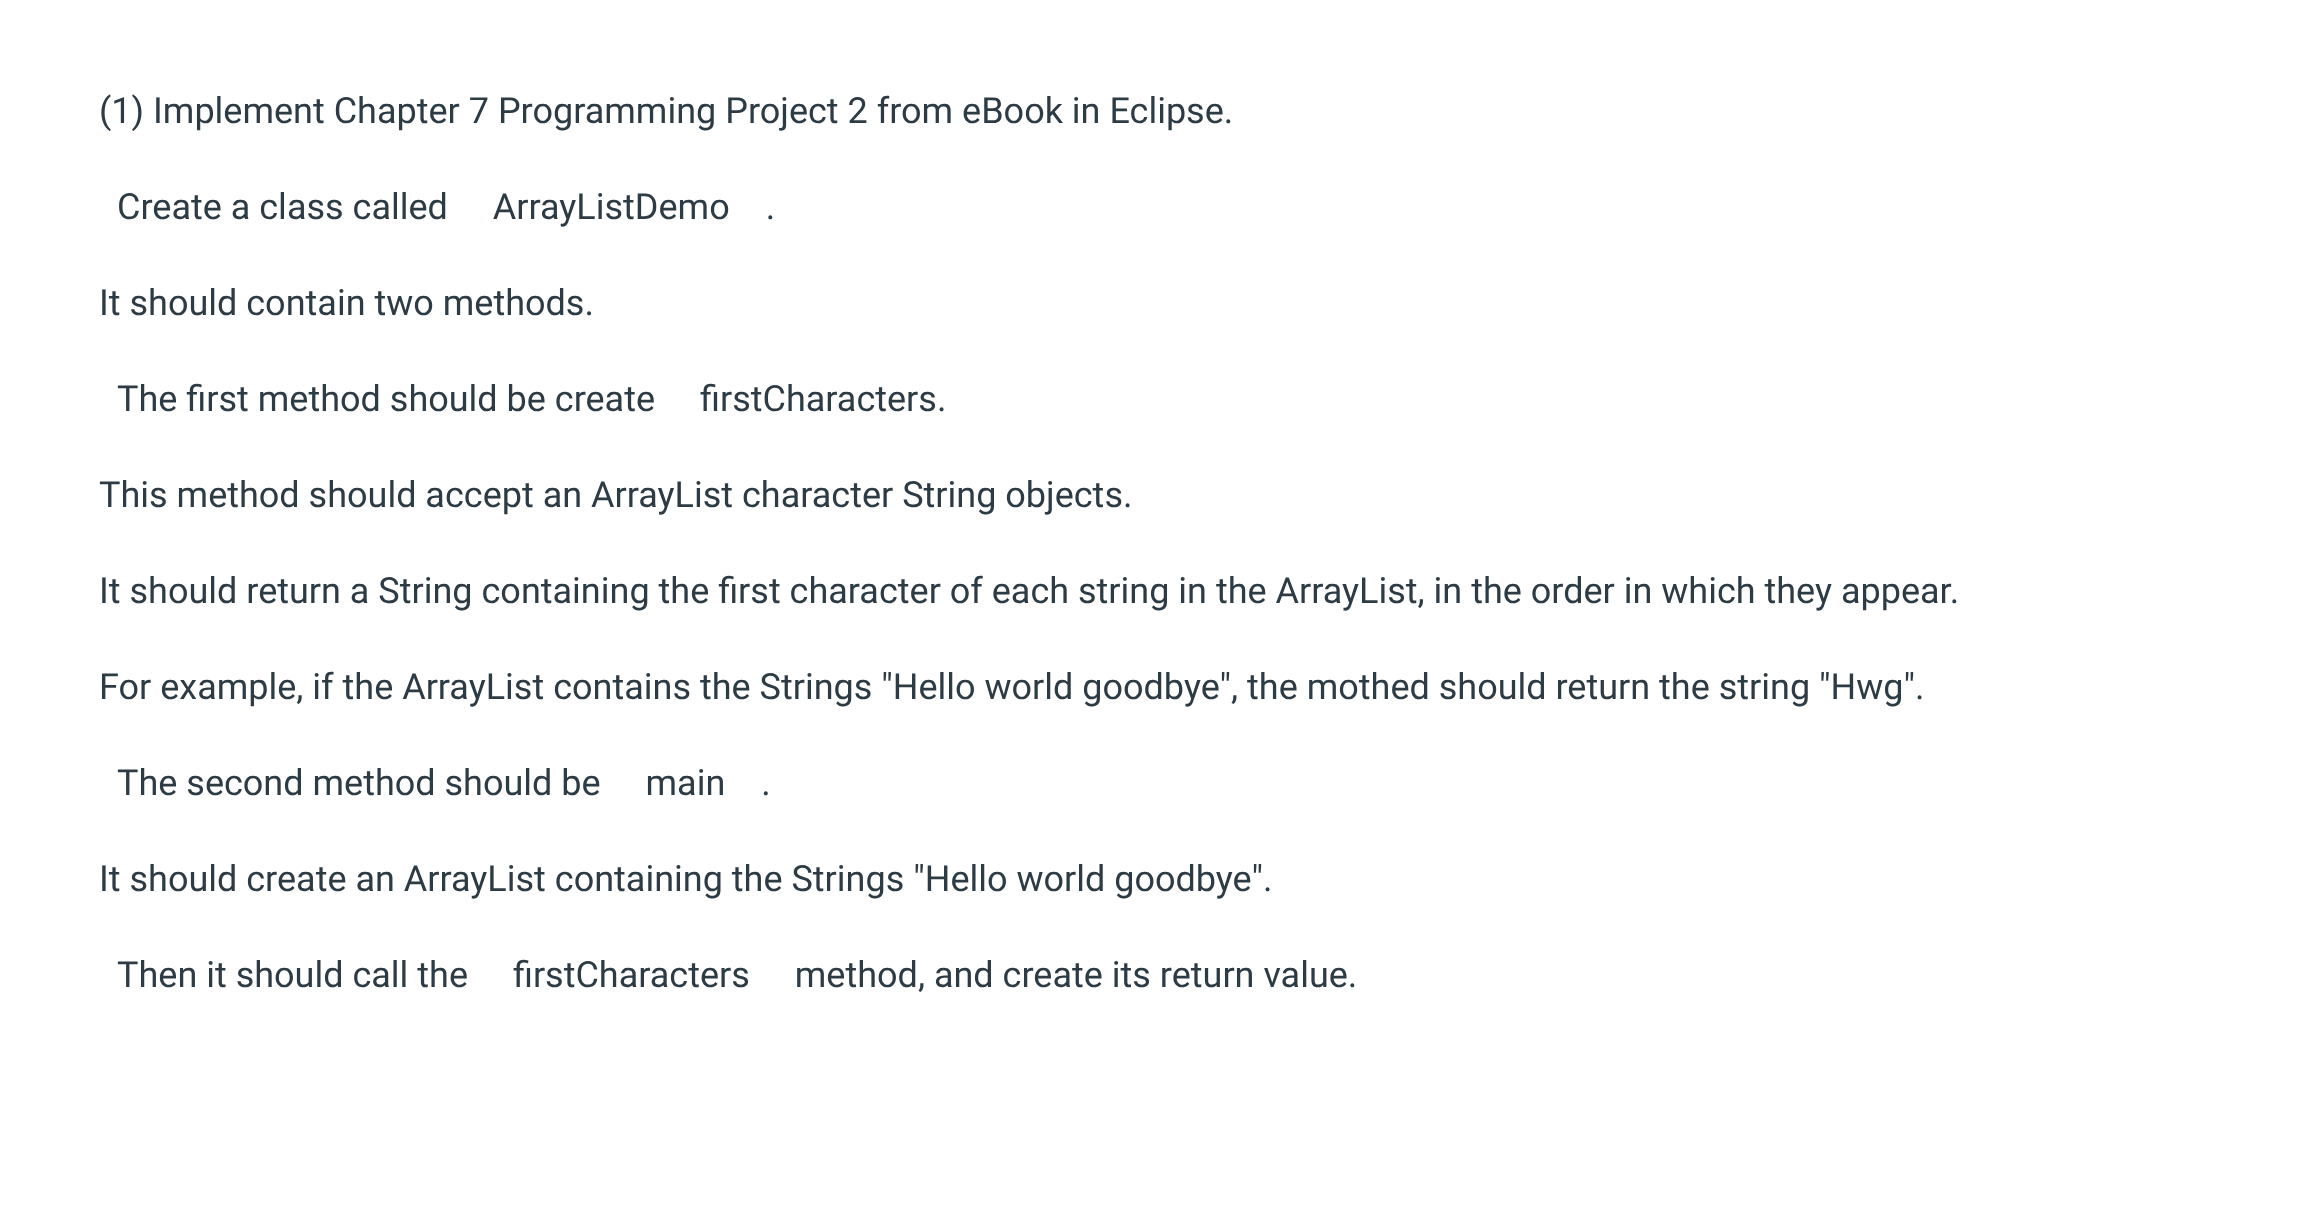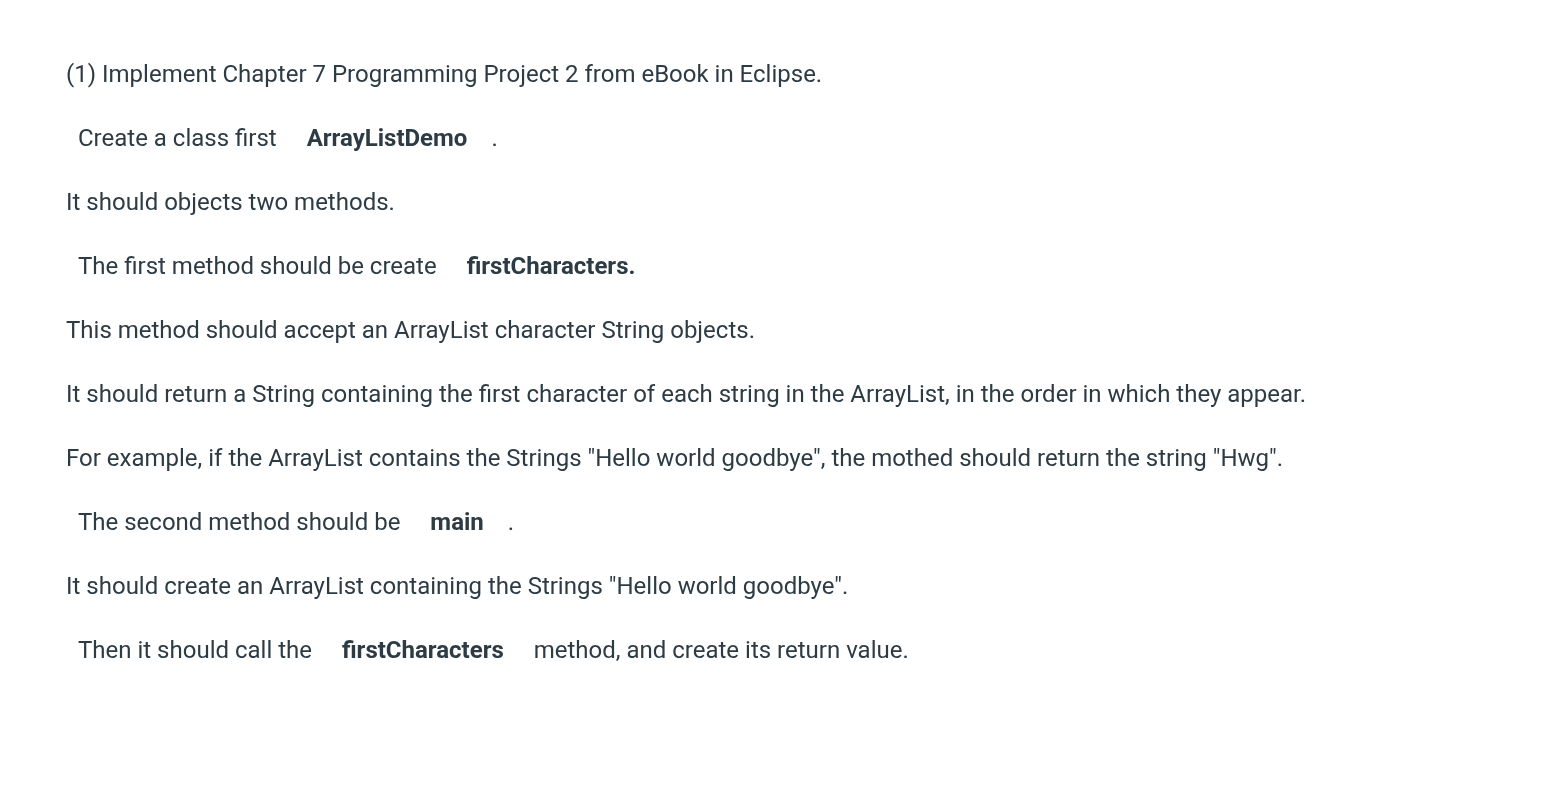--- a/index.html
+++ b/index.html
@@ -12,33 +12,33 @@
       font-family: -apple-system, BlinkMacSystemFont, "Segoe UI", Roboto, "Helvetica Neue", Arial, sans-serif;
       color: #2d3b45;
       padding: 20px 30px;
       font-size: 24px;
       line-height: 1.5;
     }
     p {
       margin-bottom: 28px;
     }
     .bold {
-      font-weight: 700;
+      font-weight: 400;
     }
   </style>
 </head>
 <body>
 
 <p>(1) Implement Chapter 7 Programming Project 2 from eBook in Eclipse.</p>
 
 <p>
-  <span>Create a class first </span><span class="bold">ArrayListDemo</span><span>.</span>
+  <span>Create a class called </span><span class="bold">ArrayListDemo</span><span>.</span>
 </p>
 
-<p>It should objects two methods.</p>
+<p>It should contain two methods.</p>
 
 <p>
   <span>The first method should be create </span><span class="bold">firstCharacters.</span>
 </p>
 
 <p>This method should accept an ArrayList character String objects.</p>
 
 <p>It should return a String containing the first character of each string in the ArrayList, in the order in which they appear.</p>
 
 <p>For example, if the ArrayList contains the Strings "Hello world goodbye", the mothed should return the string "Hwg".</p>

